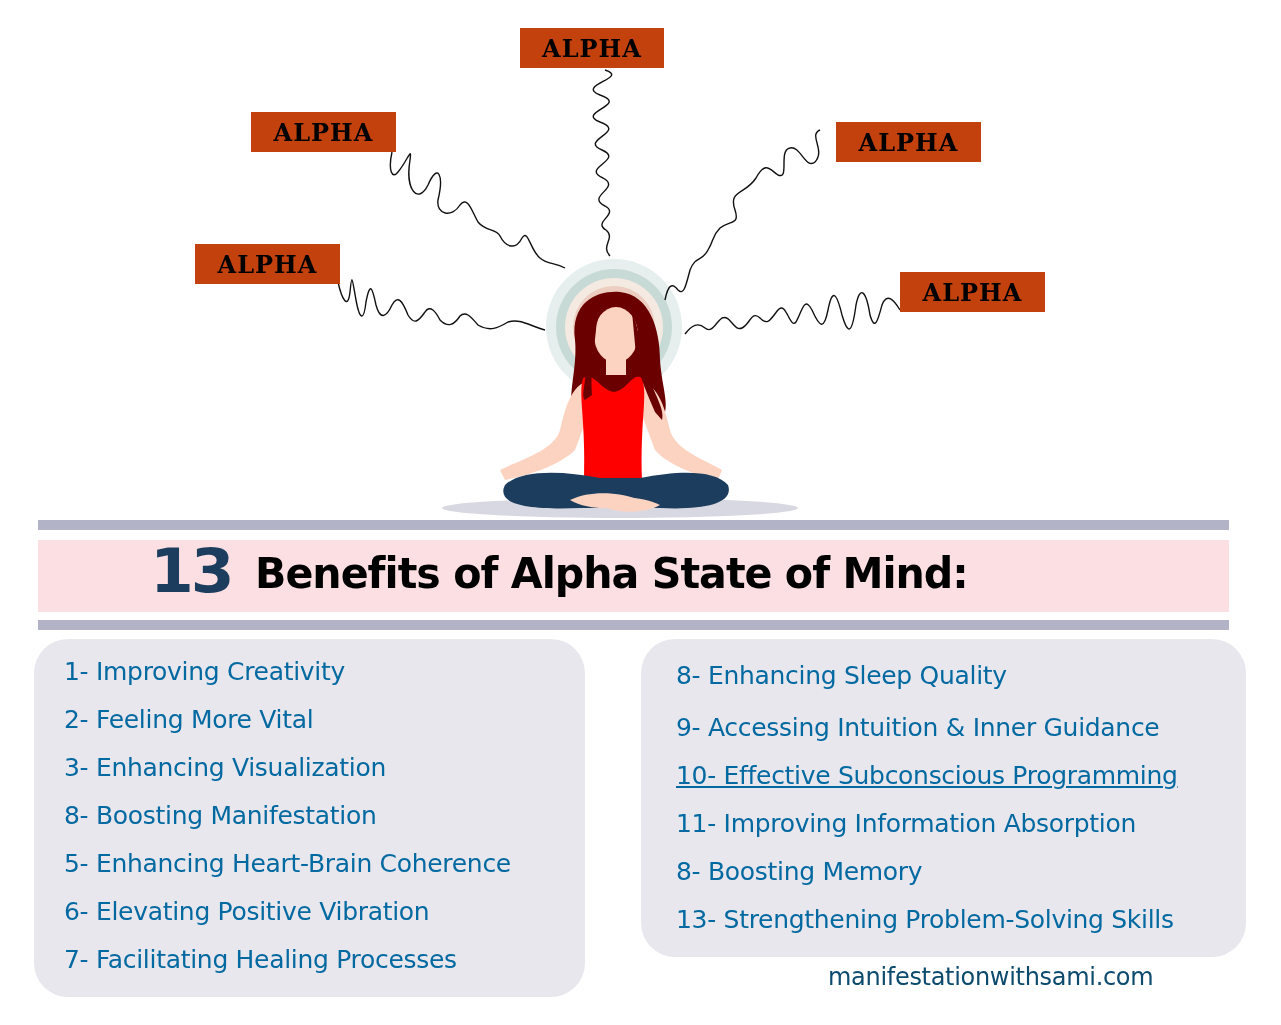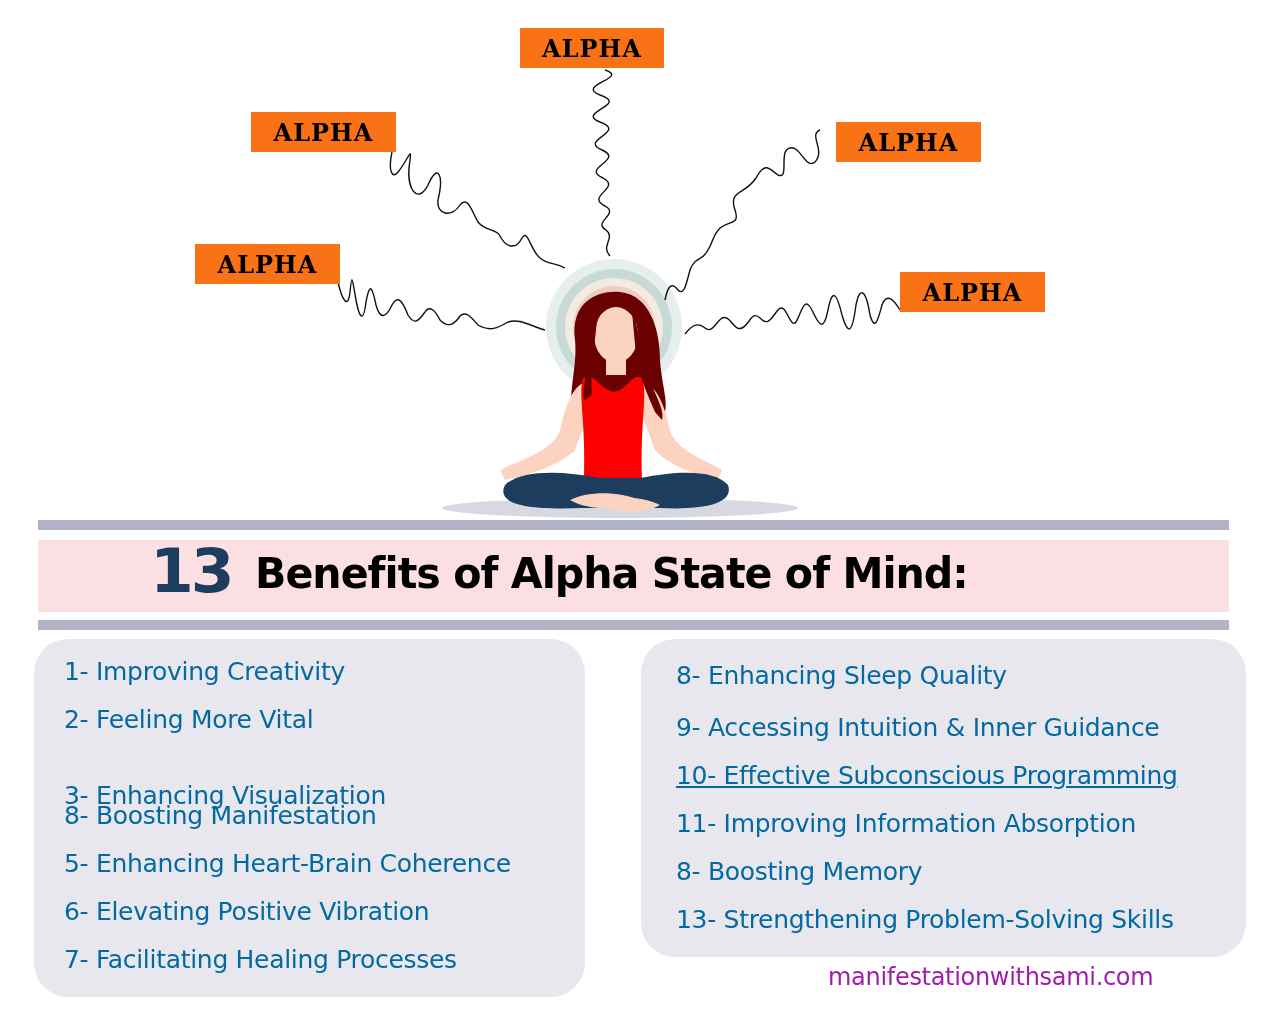--- a/index.html
+++ b/index.html
@@ -1,28 +1,28 @@
 <!DOCTYPE html>
 <html><head>
 <meta charset="utf-8">
 <style>
   html, body { margin:0; padding:0; background:#ffffff; }
   body { width:1281px; height:1025px; position:relative; overflow:hidden; font-family:"DejaVu Sans", sans-serif; }
-  .label-box { position:absolute; background:#f97316; height:40px; display:flex; align-items:center; justify-content:center;
+  .label-box { position:absolute; background:#c2410c; height:40px; display:flex; align-items:center; justify-content:center;
     font-family:"DejaVu Serif", serif; font-weight:bold; font-size:24px; color:#000; letter-spacing:1px; }
   .illus { position:absolute; left:0; top:0; width:1281px; height:520px; }
   .bar { position:absolute; left:38px; width:1191px; height:10px; background:#b2b3c7; }
   .title-band { position:absolute; left:38px; top:540px; width:1191px; height:72px; background:#fcdfe2; }
   .title-num { position:absolute; left:150px; top:536px; font-family:"DejaVu Sans", sans-serif; font-weight:bold; font-size:60px; color:#1c3d5e; letter-spacing:-3px; transform:scaleX(1.05); transform-origin:left; }
   .title-text { position:absolute; left:255px; top:549px; font-family:"DejaVu Sans", sans-serif; font-weight:bold; font-size:42px; color:#000; letter-spacing:-1px; transform:scaleX(0.98); transform-origin:left; }
   .panel { position:absolute; background:#e8e7ee; border-radius:34px; }
   .panel-left { left:34px; top:639px; width:551px; height:358px; }
   .panel-right { left:641px; top:639px; width:605px; height:318px; }
   .item { position:absolute; font-family:"DejaVu Sans", sans-serif; font-size:25px; color:#0369a1; white-space:nowrap; letter-spacing:-0.3px; }
-  .footer { position:absolute; left:828px; top:963px; font-family:"DejaVu Sans", sans-serif; font-size:24px; color:#a21caf; letter-spacing:-0.3px; }
+  .footer { position:absolute; left:828px; top:963px; font-family:"DejaVu Sans", sans-serif; font-size:24px; color:#0c4a6e; letter-spacing:-0.3px; }
 </style>
 </head>
 <body>
 
 <svg class="illus" viewBox="0 0 1281 520" xmlns="http://www.w3.org/2000/svg">
 
   <g>
     <circle cx="614" cy="327" r="68" fill="#e6efee"></circle>
     <circle cx="614" cy="327" r="58" fill="#c8dad6"></circle>
     <circle cx="614" cy="327" r="49" fill="#f4eae2"></circle>
@@ -72,21 +72,21 @@
 
 <div class="bar" style="top:520px;"></div>
 <div class="title-band"></div>
 <div class="title-num">13</div>
 <div class="title-text">Benefits of Alpha State of Mind:</div>
 <div class="bar" style="top:620px;"></div>
 
 <div class="panel panel-left"></div>
 <div class="item" style="left:64px;top:657px;">1- Improving Creativity</div>
 <div class="item" style="left:64px;top:705px;">2- Feeling More Vital</div>
-<div class="item" style="left:64px;top:753px;margin-top:28px;">3- Enhancing Visualization</div>
+<div class="item" style="left:64px;top:753px;">3- Enhancing Visualization</div>
 <div class="item" style="left:64px;top:801px;">8- Boosting Manifestation</div>
 <div class="item" style="left:64px;top:849px;">5- Enhancing Heart-Brain Coherence</div>
 <div class="item" style="left:64px;top:897px;">6- Elevating Positive Vibration</div>
 <div class="item" style="left:64px;top:945px;">7- Facilitating Healing Processes</div>
 
 <div class="panel panel-right"></div>
 <div class="item" style="left:676px;top:661px;">8- Enhancing Sleep Quality</div>
 <div class="item" style="left:676px;top:713px;">9- Accessing Intuition &amp; Inner Guidance</div>
 <div class="item" style="left:676px;top:761px;text-decoration:underline;">10- Effective Subconscious Programming</div>
 <div class="item" style="left:676px;top:809px;">11- Improving Information Absorption</div>

